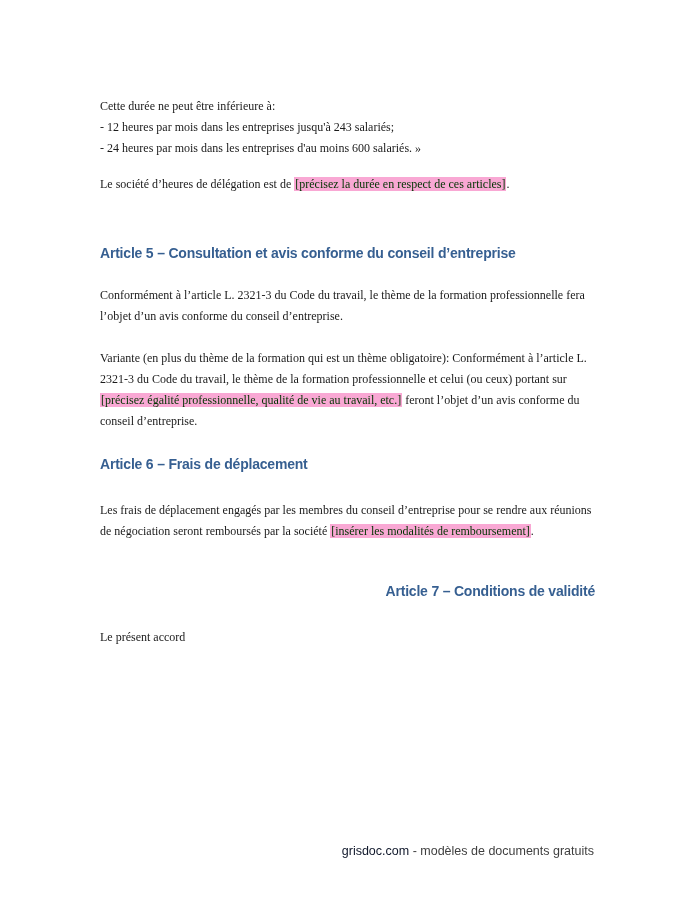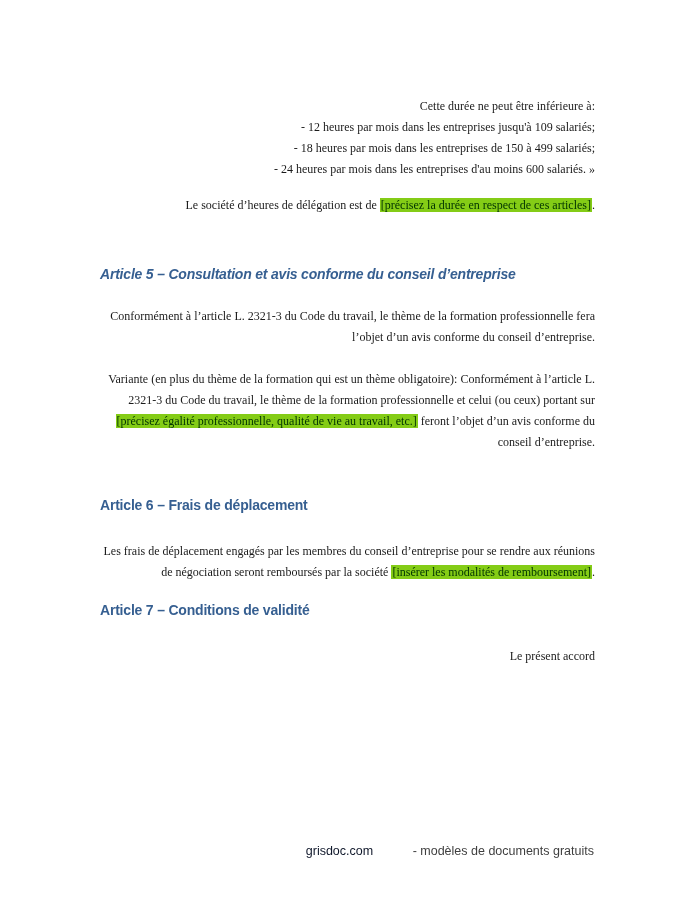--- a/index.html
+++ b/index.html
@@ -15,75 +15,72 @@
     box-sizing: border-box;
     padding: 96px 100px 0 100px;
     font-family: "Liberation Serif", "DejaVu Serif", serif;
     font-size: 12px;
     line-height: 21px;
     color: #1a1a1a;
     overflow: hidden;
   }
   .para {
     margin: 0;
-    text-align: right;
   }
   .intro-line {
     white-space: nowrap;
   }
   .credit-line {
     margin-top: 15px;
   }
   .heading {
     font-family: "Liberation Sans", "DejaVu Sans", sans-serif;
     font-weight: bold;
     font-size: 14px;
     letter-spacing: -0.2px;
     color: #365F91;
     line-height: 21px;
     margin: 0;
   }
-  .heading-a5 { margin-top: 48px; font-style: italic; }
+  .heading-a5 { margin-top: 48px; }
   .para-a5-1  { margin-top: 21px; }
   .para-a5-2  { margin-top: 21px; }
-  .heading-a6 { margin-top: 42px; }
+  .heading-a6 { margin-top: 22px; }
   .para-a6    { margin-top: 25px; }
-  .heading-a7 { margin-top: 17px; }
+  .heading-a7 { margin-top: 39px; text-align: right; }
   .para-a7    { margin-top: 25px; }
   .hl {
-    background: #84cc16;
+    background: #f9a8d4;
     color: #003300;
     padding: 0 1px;
   }
   .footer {
     position: absolute;
     top: 843px;
     right: 101px;
     font-family: "Liberation Sans", "DejaVu Sans", sans-serif;
     font-size: 12.5px;
     line-height: 16px;
     white-space: nowrap;
   }
   .footer .brand {
     color: #0f172a;
   }
   .footer .tagline {
     color: #3f3f3f;
-    margin-left: 36px;
   }
 </style>
 </head>
 <body>
 
 <div class="page">
 
   <div class="para">
     <div class="intro-line">Cette durée ne peut être inférieure à:</div>
-    <div class="intro-line">- 12 heures par mois dans les entreprises jusqu'à 109 salariés;</div>
-    <div class="intro-line">- 18 heures par mois dans les entreprises de 150 à 499 salariés;</div>
+    <div class="intro-line">- 12 heures par mois dans les entreprises jusqu'à 243 salariés;</div>
     <div class="intro-line">- 24 heures par mois dans les entreprises d'au moins 600 salariés. »</div>
   </div>
 
   <p class="para credit-line"><span>Le société d’heures de délégation est de </span><span class="hl">[précisez la durée en respect de ces articles]</span><span>.</span></p>
 
   <h2 class="heading heading-a5">Article 5 – Consultation et avis conforme du conseil d’entreprise</h2>
 
   <p class="para para-a5-1">Conformément à l’article L. 2321-3 du Code du travail, le thème de la formation professionnelle fera l’objet d’un avis conforme du conseil d’entreprise.</p>
 
   <p class="para para-a5-2"><span>Variante (en plus du thème de la formation qui est un thème obligatoire): Conformément à l’article L. 2321-3 du Code du travail, le thème de la formation professionnelle et celui (ou ceux) portant sur </span><span class="hl">[précisez égalité professionnelle, qualité de vie au travail, etc.]</span><span> feront l’objet d’un avis conforme du conseil d’entreprise.</span></p>

